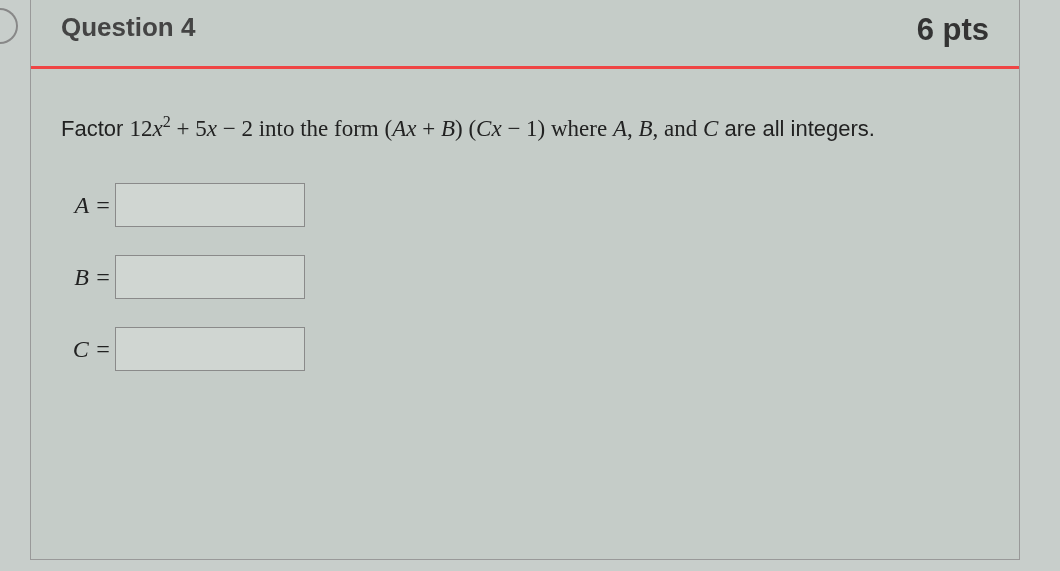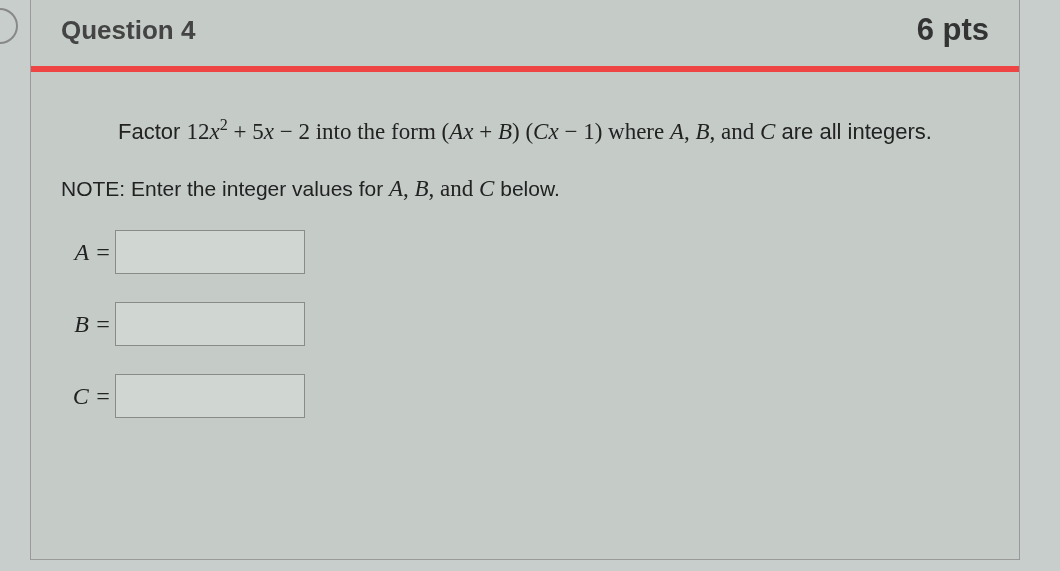--- a/index.html
+++ b/index.html
@@ -19,43 +19,42 @@
       margin-left: 30px;
       margin-right: 40px;
       background: #c5ccc8;
       border: 1px solid #999;
       border-top: none;
       height: 560px;
     }
     .question-header {
       display: flex;
       justify-content: space-between;
-      align-items: center;
+      align-items: flex-start;
       padding: 12px 30px 18px 30px;
-      border-bottom: 6px solid #ef4444;
+      border-bottom: 3px solid #ef4444;
     }
     .question-title {
       font-size: 26px;
       font-weight: 700;
       color: #444;
     }
     .question-points {
       font-size: 31px;
       font-weight: 700;
       color: #333;
     }
     .question-body {
       padding: 40px 30px 30px 30px;
       color: #222;
     }
     .prompt-line {
       font-size: 22px;
       line-height: 1.6;
-      margin-bottom: 26px;
-      text-align: center;
+      margin-bottom: 36px;
     }
     .note-line {
       font-size: 21px;
       margin-bottom: 28px;
     }
     .math-var {
       font-style: italic;
       font-family: 'Times New Roman', serif;
     }
     .math-expr {
@@ -109,23 +108,20 @@
     <div class="question-title">Question 4</div>
     <div class="question-points">6 pts</div>
   </div>
 
   <div class="question-body">
     <div class="prompt-line">
       <span>Factor </span><span class="math-expr"><span>12</span><span class="math-var">x</span><sup>2</sup><span> + 5</span><span class="math-var">x</span><span> − 2 into the form (</span><span class="math-var">A</span><span class="math-var">x</span><span> + </span><span class="math-var">B</span><span>) (</span><span class="math-var">C</span><span class="math-var">x</span><span> − 1) where </span><span class="math-var">A</span><span>, </span><span class="math-var">B</span><span>, and </span><span class="math-var">C</span></span>
       <span> are all integers.</span>
     </div>
 
-    <div class="note-line">
-      <span>NOTE: Enter the integer values for </span><span class="math-expr"><span class="math-var">A</span><span>, </span><span class="math-var">B</span><span>, and </span><span class="math-var">C</span></span><span> below.</span>
-    </div>
 
     <div class="answer-row">
       <div class="answer-label">A =</div>
       <input type="text" class="answer-input" value="" style="">
     </div>
 
     <div class="answer-row">
       <div class="answer-label">B =</div>
       <input type="text" class="answer-input" value="" style="">
     </div>

